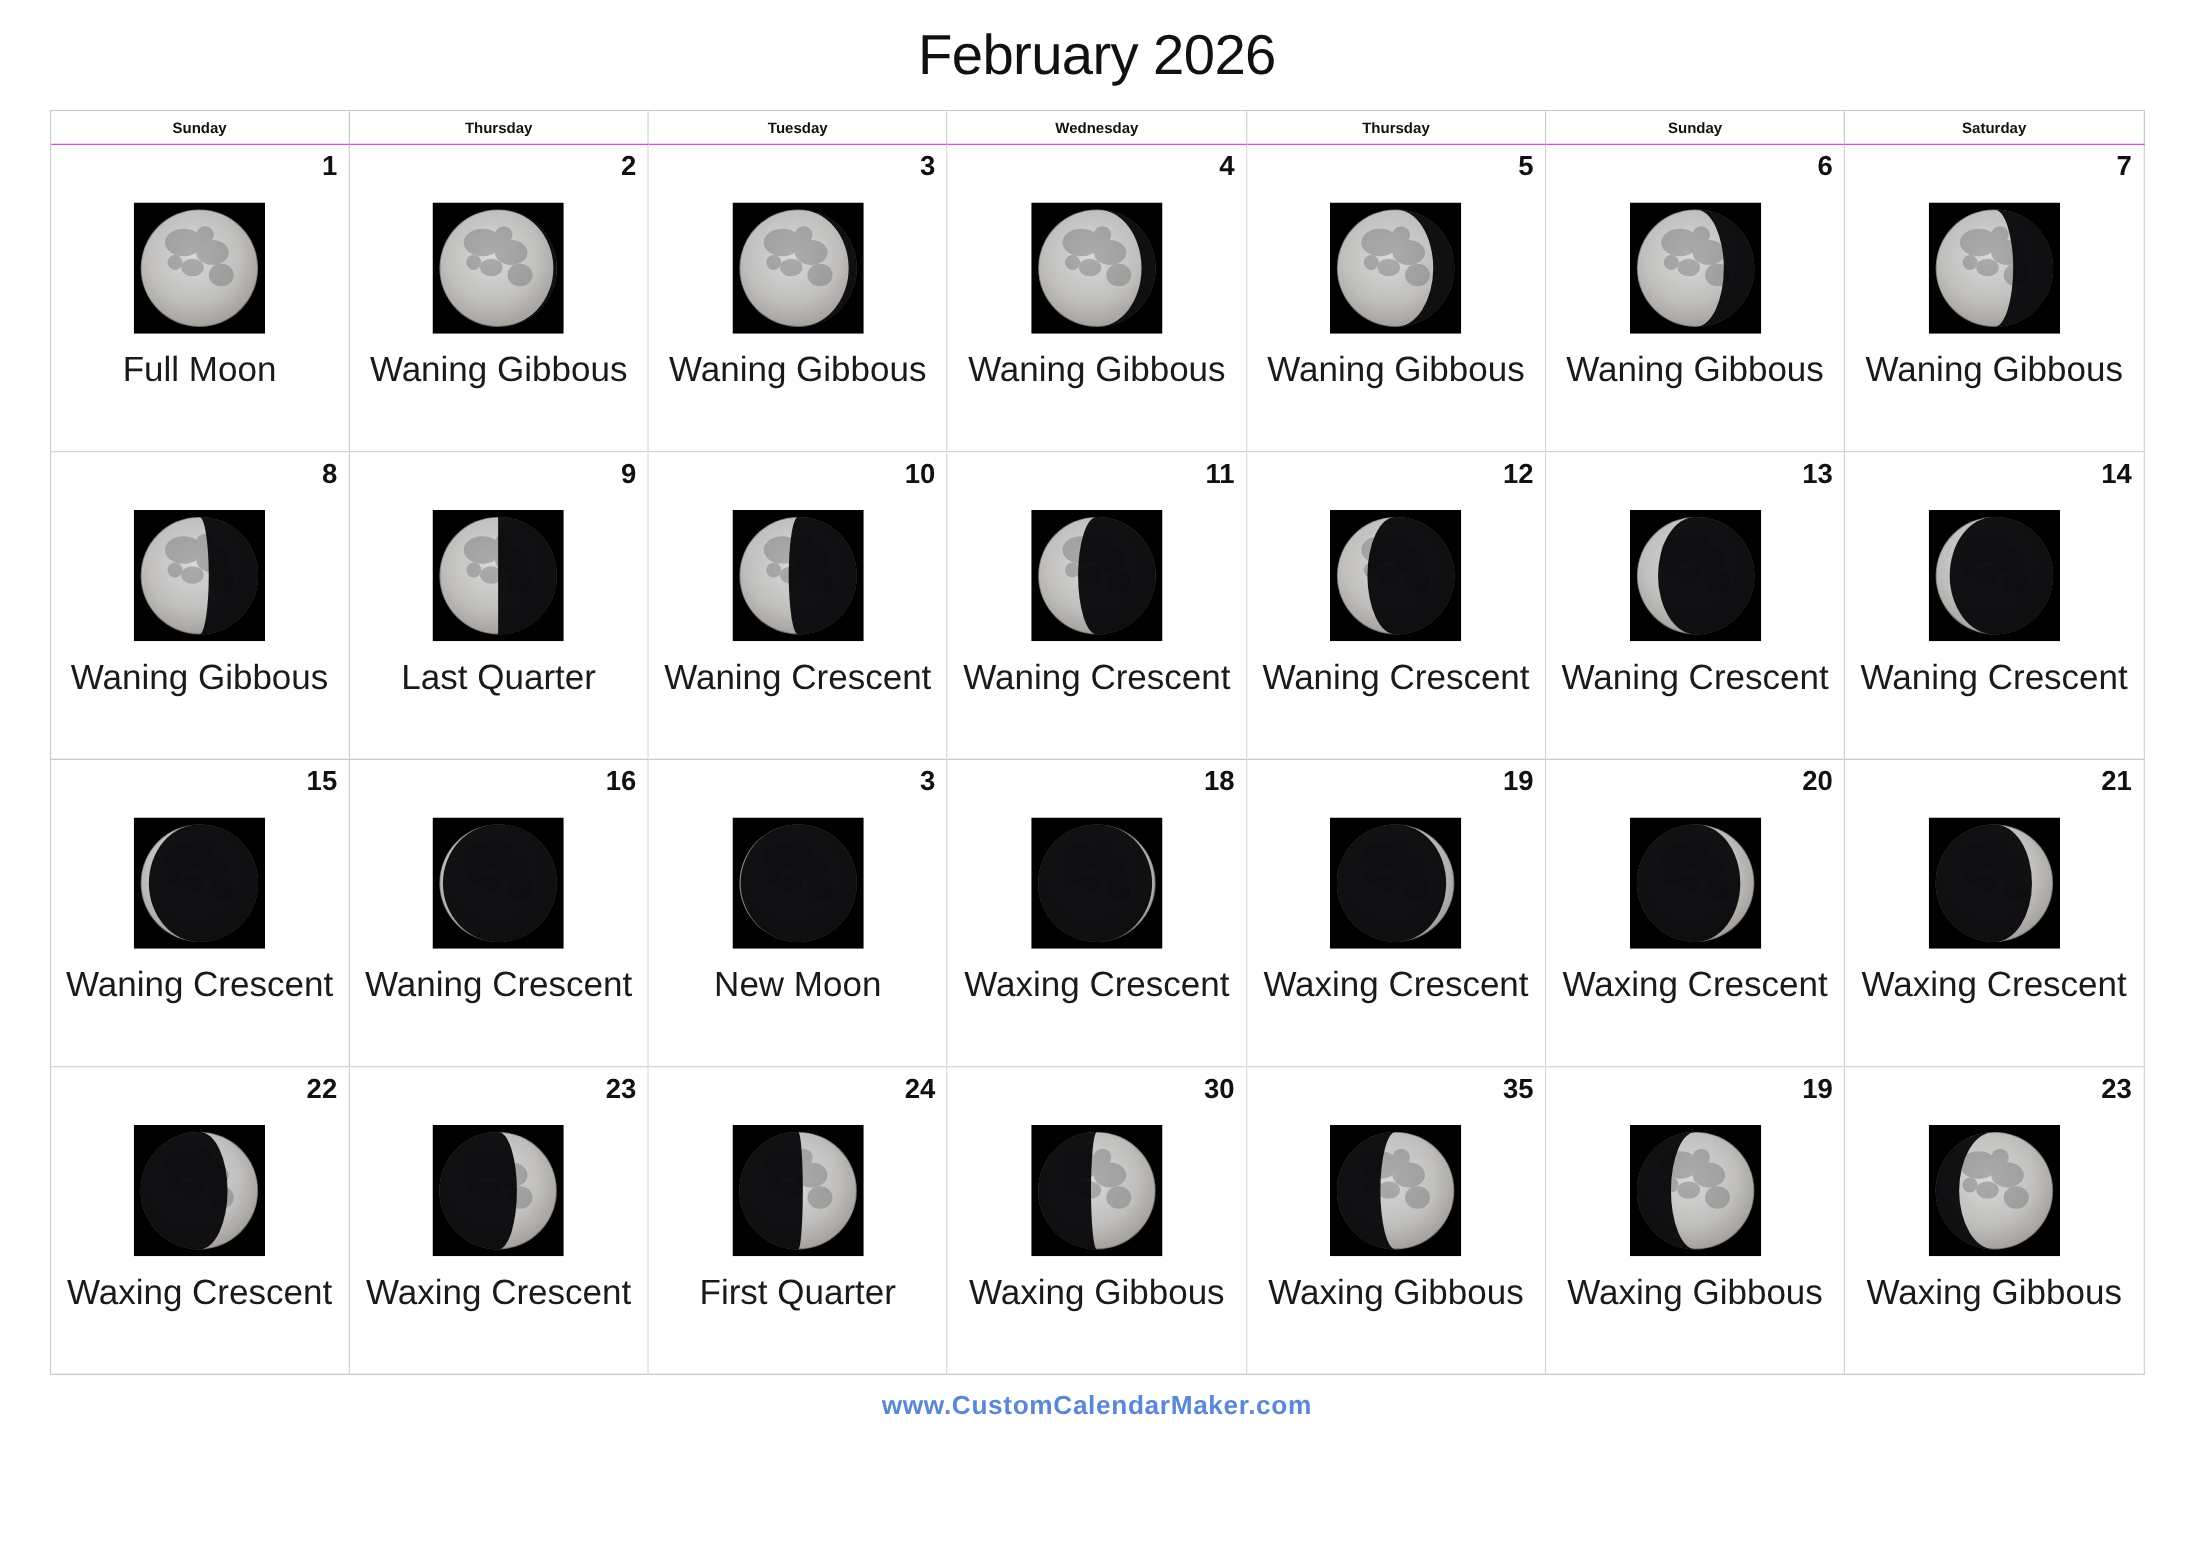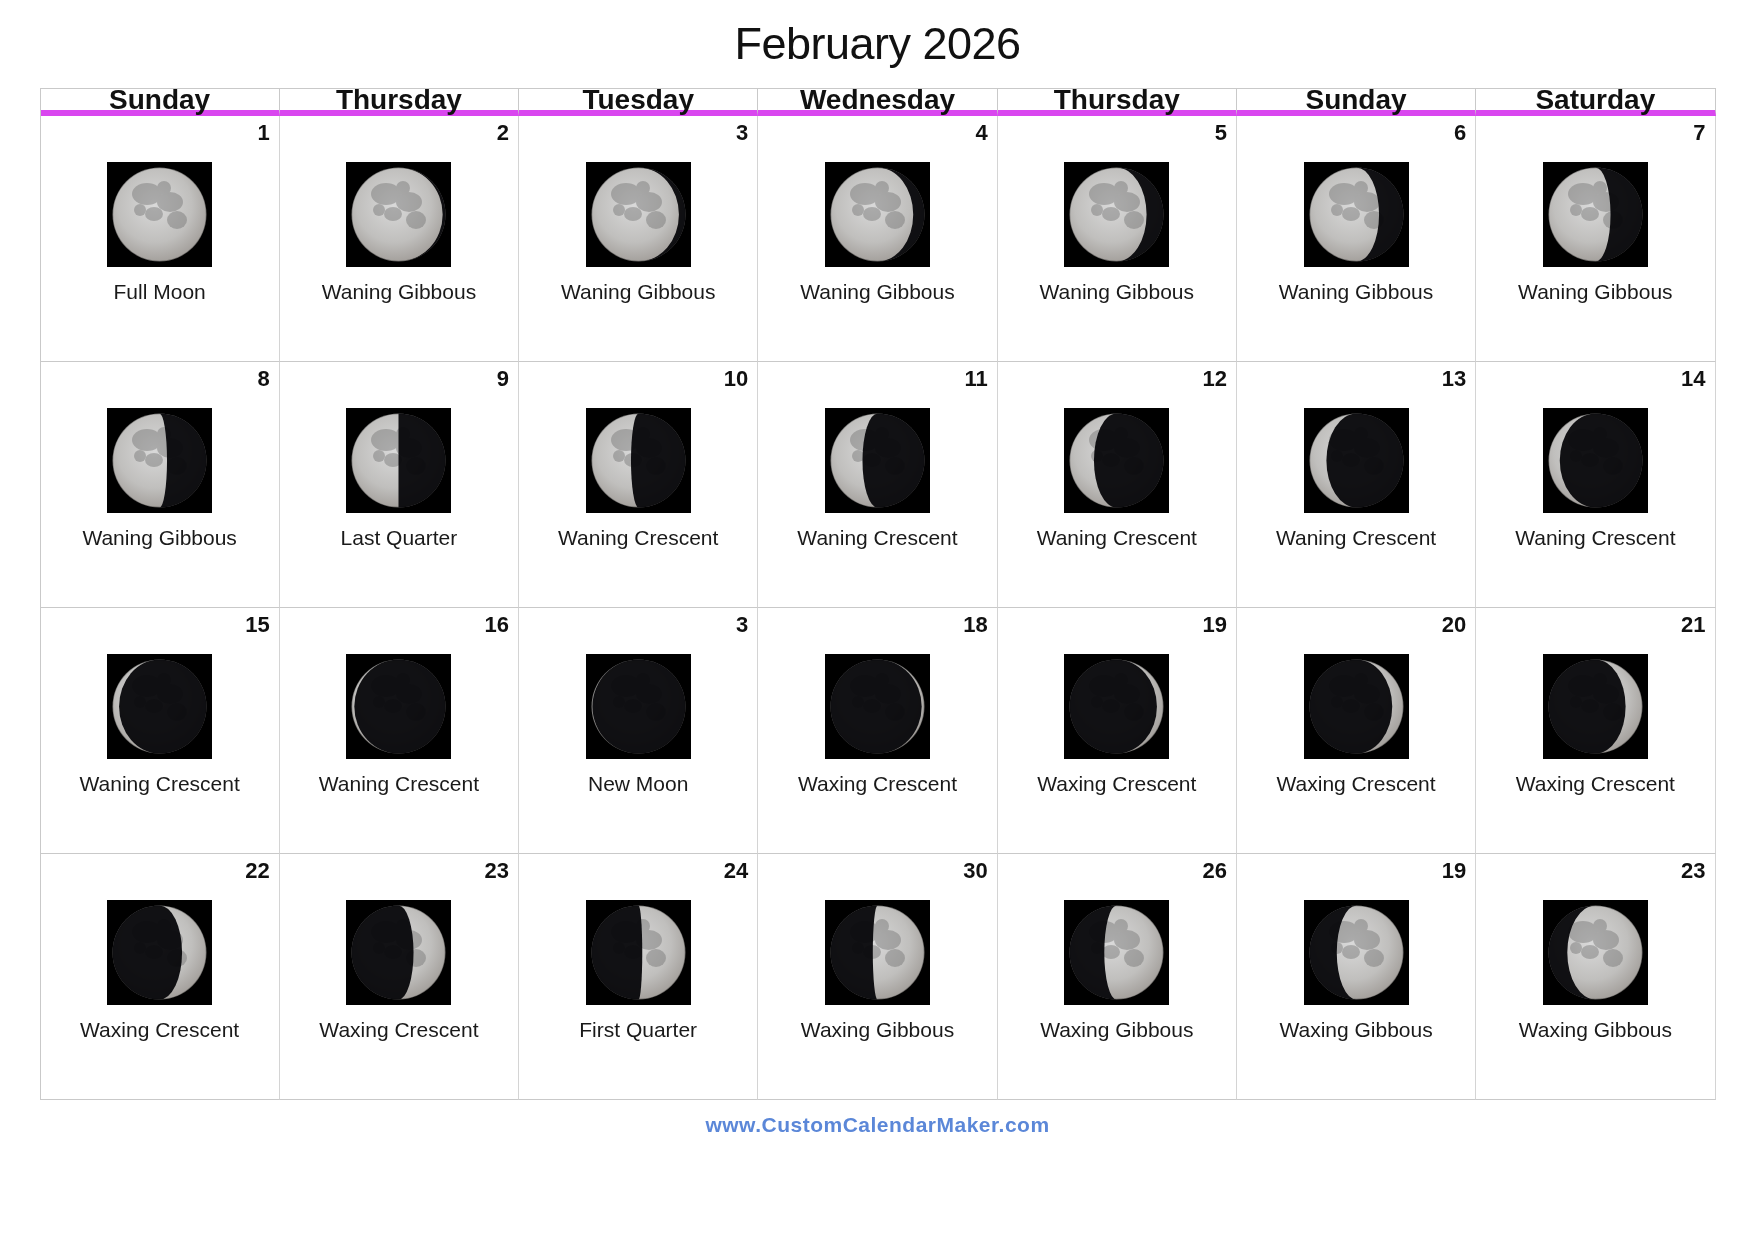--- a/index.html
+++ b/index.html
@@ -20,23 +20,23 @@
   .calendar {
     width: 1676px; margin: 0 auto;
     border-top: 1px solid #c9c9c9;
     border-left: 1px solid #c9c9c9;
     display: grid;
     grid-template-columns: repeat(7, 1fr);
   }
   .weekday-cell {
     height: 27px;
     border-right: 1px solid #c9c9c9;
-    border-bottom: 6px solid #d946ef;
+    border-bottom: 1px solid #d946ef;
     display: flex; align-items: center; justify-content: center;
-    font-weight: bold; font-size: 28px; color: #111111;
+    font-weight: bold; font-size: 12px; color: #111111;
     background: #ffffff;
   }
   .day-cell {
     height: 246px;
     border-right: 1px solid #d4d4d4;
     border-bottom: 1px solid #c9c9c9;
     position: relative;
     display: flex; flex-direction: column; align-items: center;
     background: #ffffff;
   }
@@ -45,21 +45,21 @@
     font-weight: bold; font-size: 22px; color: #111111;
     line-height: 1.2;
   }
   .moon-wrap {
     margin-top: 46px;
     width: 105px; height: 105px;
     line-height: 0;
   }
   .phase-label {
     margin-top: 13px;
-    font-size: 21px; color: #1a1a1a;
+    font-size: 28px; color: #1a1a1a;
     white-space: nowrap;
   }
   .footer-bar {
     margin-top: 13px;
     text-align: center;
   }
   .footer-link {
     font-size: 21px; font-weight: bold;
     text-decoration: none;
     letter-spacing: 0.5px;
@@ -724,21 +724,21 @@
             <ellipse cx="47" cy="52" rx="9" ry="7"></ellipse>
             <circle cx="33" cy="48" r="6"></circle>
             <circle cx="57" cy="26" r="7"></circle>
           </g>
           <circle cx="52.5" cy="52.5" r="47" fill="none" stroke="rgba(0,0,0,0.35)" stroke-width="1.5"></circle>
           <path d="M52.5,5.5 A47,47 0 0 0 52.5,99.5 A4.70,47 0 0 1 52.5,5.5 Z" fill="rgba(5,5,8,0.94)"></path>
         </svg></div>
       <div class="phase-label">Waxing Gibbous</div>
     </div>
     <div class="day-cell">
-      <div class="day-number">26</div>
+      <div class="day-number">35</div>
       <div class="moon-wrap"><svg width="105" height="105" viewBox="0 0 105 105" xmlns="http://www.w3.org/2000/svg">
           <defs>
             <radialGradient id="moong25" cx="45%" cy="40%" r="72%">
               <stop offset="0%" stop-color="#d9d9d9"></stop>
               <stop offset="55%" stop-color="#c0bfbd"></stop>
               <stop offset="85%" stop-color="#a39f9b"></stop>
               <stop offset="100%" stop-color="#8f8c88"></stop>
             </radialGradient>
           </defs>
           <rect x="0" y="0" width="105" height="105" fill="#000000"></rect>

